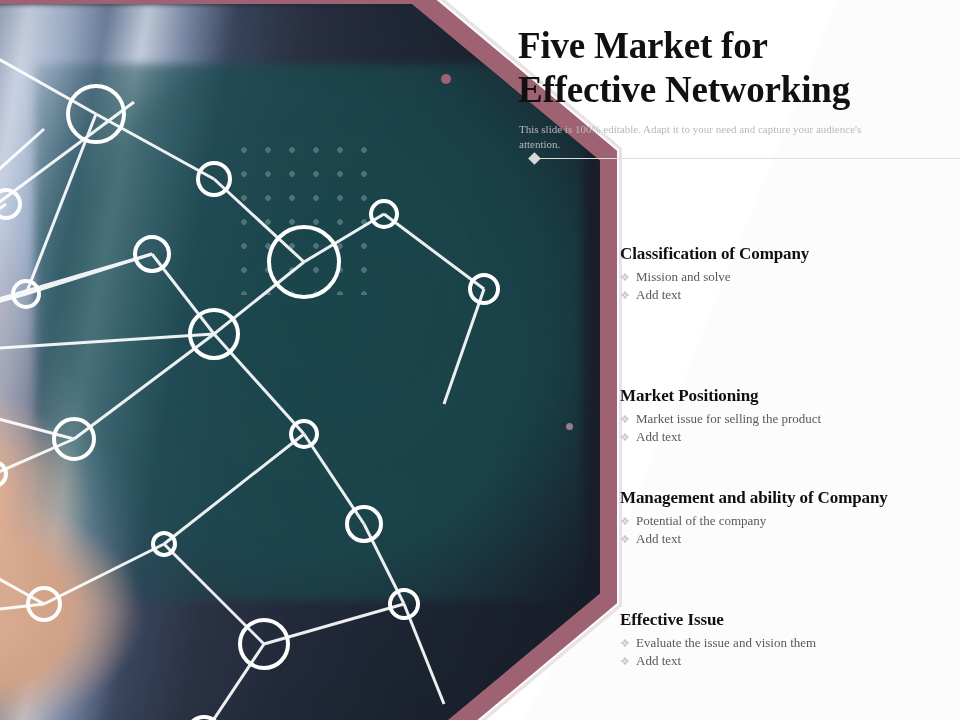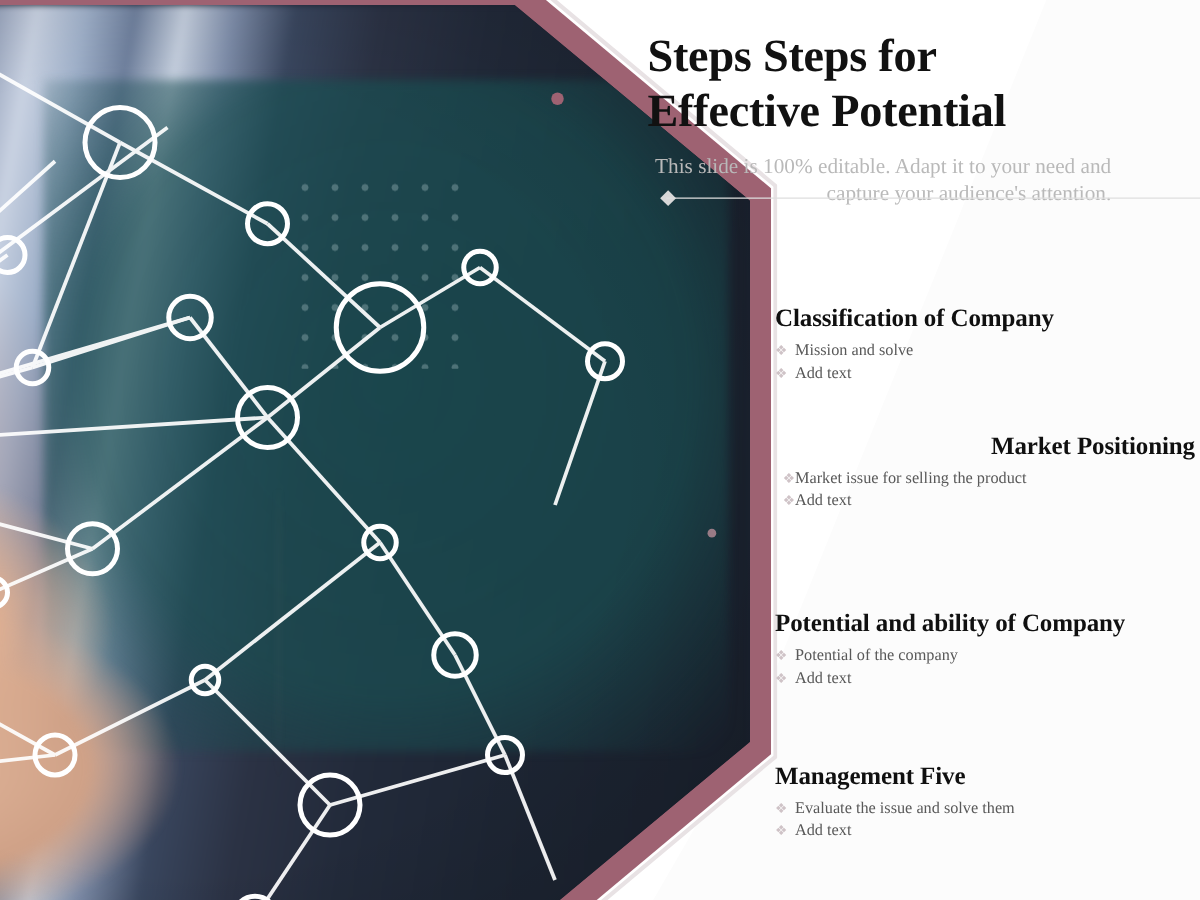--- a/index.html
+++ b/index.html
@@ -135,24 +135,23 @@
     font-weight: bold;
     line-height: 1.18;
     color: #111111;
     letter-spacing: -0.2px;
   }
   .subtitle {
     position: absolute;
     left: 519px;
     top: 122px;
     width: 370px;
-    font-size: 17px;
+    font-size: 11px;
     line-height: 1.32;
     color: #b9b9b9;
-    text-align: right;
   }
   .title-rule {
     position: absolute;
     left: 533px;
     top: 158px;
     width: 427px;
     height: 1px;
     background: #dedede;
   }
   .rule-diamond {
@@ -165,21 +164,21 @@
     transform: rotate(45deg);
   }
 
   
   .step {
     position: absolute;
     left: 620px;
     width: 336px;
   }
   .step-title {
-    font-size: 20px;
+    font-size: 17px;
     font-weight: bold;
     color: #101010;
     letter-spacing: -0.1px;
     white-space: nowrap;
   }
   .step-list {
     margin: 4px 0 0 0;
     padding: 0;
     list-style: none;
   }
@@ -306,75 +305,75 @@
           <circle cx="6" cy="560" r="16"></circle>
         </g>
       </svg>
     </div>
   </div>
 
   <div style="position:absolute; left:441px; top:74px; width:10px; height:10px; border-radius:50%; background:#9e6272;"></div>
   <div style="position:absolute; left:566px; top:423px; width:7px; height:7px; border-radius:50%; background:#b98d99; opacity:0.8;"></div>
 
   <div class="title">
-    <div>Steps Steps for</div>
-    <div>Effective Potential</div>
+    <div>Five Market for</div>
+    <div>Effective Networking</div>
   </div>
   <div class="subtitle">This slide is 100% editable. Adapt it to your need and capture your audience's attention.</div>
   <div class="rule-diamond"></div>
   <div class="title-rule"></div>
 
   <div class="step" style="top:244px;">
     <div class="step-title">Classification of Company</div>
     <ul class="step-list">
       <li>
         <span class="bullet">❖</span>
         <span>Mission and solve</span>
       </li>
       <li>
         <span class="bullet">❖</span>
         <span>Add text</span>
       </li>
     </ul>
   </div>
 
-  <div class="step" style="top:346px;text-align:right;">
+  <div class="step" style="top:386px;">
     <div class="step-title">Market Positioning</div>
     <ul class="step-list">
       <li>
         <span class="bullet">❖</span>
         <span>Market issue for selling the product</span>
       </li>
       <li>
         <span class="bullet">❖</span>
         <span>Add text</span>
       </li>
     </ul>
   </div>
 
   <div class="step" style="top:488px;">
-    <div class="step-title">Potential and ability of Company</div>
+    <div class="step-title">Management and ability of Company</div>
     <ul class="step-list">
       <li>
         <span class="bullet">❖</span>
         <span>Potential of the company</span>
       </li>
       <li>
         <span class="bullet">❖</span>
         <span>Add text</span>
       </li>
     </ul>
   </div>
 
   <div class="step" style="top:610px;">
-    <div class="step-title">Management Five</div>
+    <div class="step-title">Effective Issue</div>
     <ul class="step-list">
       <li>
         <span class="bullet">❖</span>
-        <span>Evaluate the issue and solve them</span>
+        <span>Evaluate the issue and vision them</span>
       </li>
       <li>
         <span class="bullet">❖</span>
         <span>Add text</span>
       </li>
     </ul>
   </div>
 
 </div>
 

